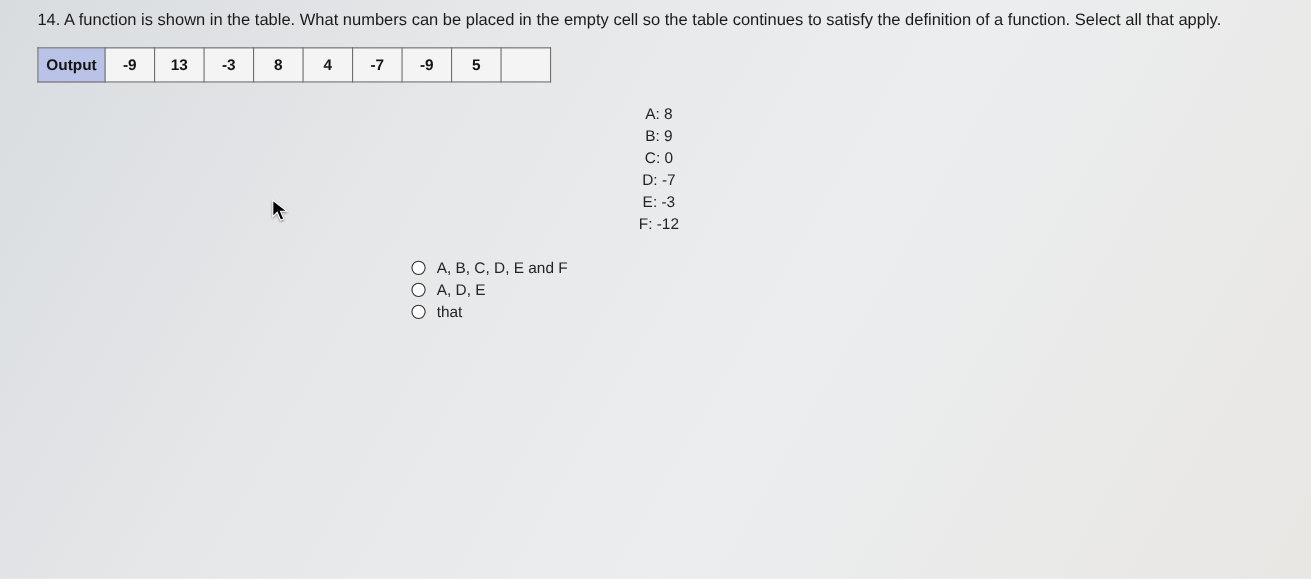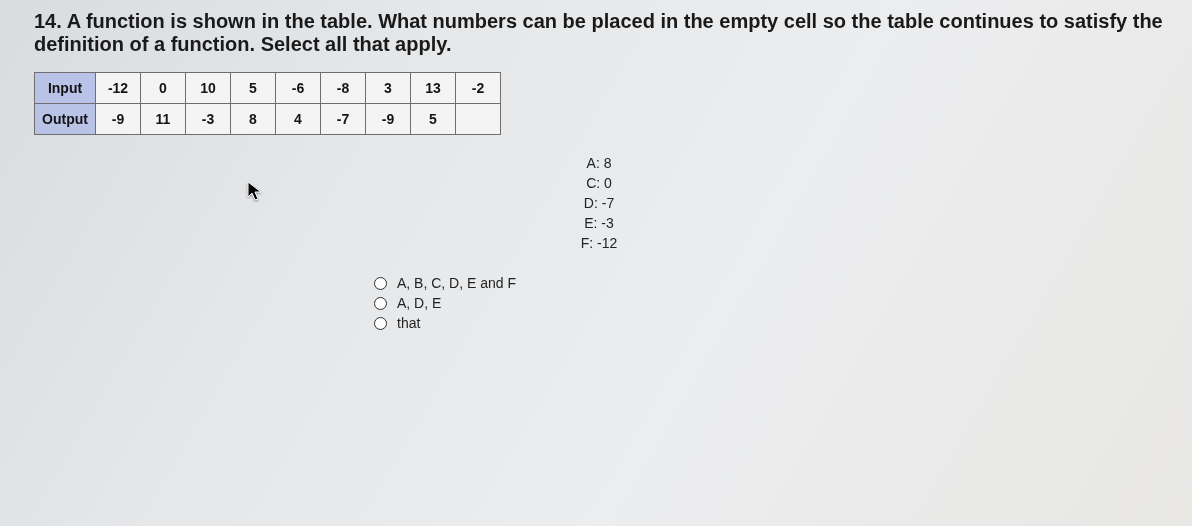--- a/index.html
+++ b/index.html
@@ -1,19 +1,19 @@
 <!DOCTYPE html>
 <html><head>
 <meta charset="utf-8">
 <style>
   html,body{margin:0;padding:0;width:1192px;height:526px;overflow:hidden;
     font-family:Arial,Helvetica,sans-serif;font-size:15px;color:#222;
     background:linear-gradient(120deg,#d9dcdf 0%,#e5e7e9 30%,#ecedef 60%,#e8e7e4 100%);}
   .page{padding:10px 28px 28px 28px;}
-  .question-text{font-size:20px;margin:0 0 16px 6px;font-weight:700;color:#1a1a1a;}
+  .question-text{font-size:15px;margin:0 0 16px 6px;font-weight:400;color:#1a1a1a;}
   table.func{border-collapse:collapse;margin:0 0 20px 6px;}
   table.func td{border:1px solid #6e6e6e;width:42px;height:28px;text-align:center;
     font-weight:700;font-size:14px;background:#f4f4f4;color:#141414;}
   table.func td.head{background:#b9c3e8;width:58px;}
   .choices{margin:6px 0 24px 6px;text-align:center;}
   .choices div{margin:4px 0;font-size:14px;color:#232323;}
   .answers{margin:4px 0 0 346px;}
   .answers label{display:flex;align-items:center;margin:4px 0;font-size:14px;color:#232323;cursor:pointer;text-align:right;}
   .radio{display:inline-block;width:11px;height:11px;border:1.5px solid #2f2f2f;border-radius:50%;
     margin-right:10px;flex:0 0 auto;background:#fff;}
@@ -24,49 +24,38 @@
 <body>
 
 <div class="page">
   <p class="question-text">
     <span>14.</span>
     <span>A function is shown in the table.  What numbers can be placed in the empty cell so the table continues to satisfy the definition of a function.  Select all that apply.</span>
   </p>
 
   <table class="func">
     <tbody>
-        <tr>
-      <td class="head">Input</td>
-      <td>-12</td>
-      <td>0</td>
-      <td>10</td>
-      <td>5</td>
-      <td>-6</td>
-      <td>-8</td>
-      <td>3</td>
-      <td>13</td>
-      <td>-2</td>
-    </tr>
     <tr>
       <td class="head">Output</td>
       <td>-9</td>
-      <td>11</td>
+      <td>13</td>
       <td>-3</td>
       <td>8</td>
       <td>4</td>
       <td>-7</td>
       <td>-9</td>
       <td>5</td>
       <td></td>
     </tr>
   </tbody>
     </table>
 
   <div class="choices">
     <div>A: 8</div>
+    <div>B: 9</div>
     <div>C: 0</div>
     <div>D: -7</div>
     <div>E: -3</div>
     <div>F: -12</div>
   </div>
 
   <div class="answers">
     <label>
       <span class="radio"></span>
       <span>A, B, C, D, E and F</span>

